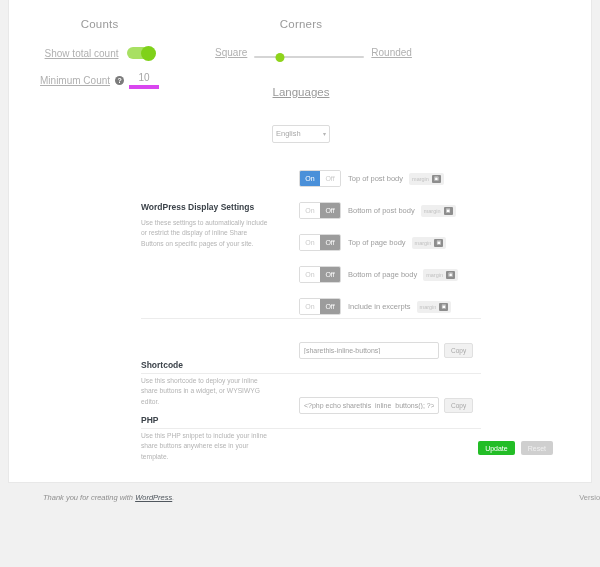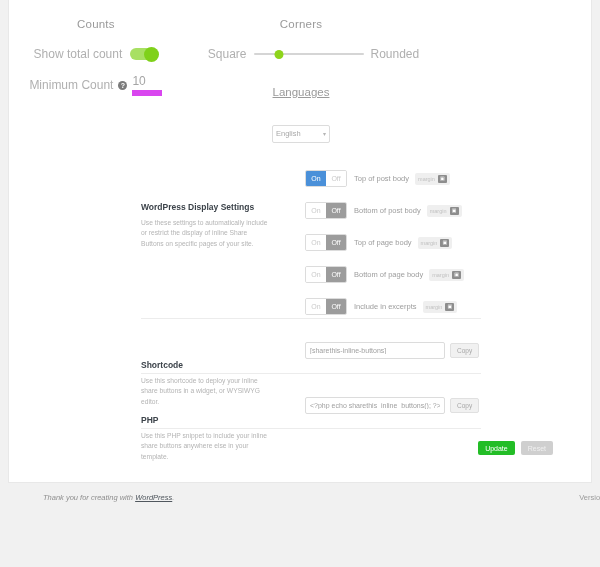--- a/index.html
+++ b/index.html
@@ -41,23 +41,24 @@
     letter-spacing: .2px;
     margin-bottom: 17px;
   }
   .col-body {
     display: flex;
     align-items: center;
     justify-content: center;
     gap: 8px;
   }
   .ctl-label {
-    font-size: 12px;
+    font-size: 10px;
     color: #b0b0b0;
     white-space: nowrap;
+    text-decoration: underline;
   }
 
   
   .switch {
     position: relative;
     width: 28px; height: 12px;
     border-radius: 7px;
     background: #a8e063;
     flex: none;
     cursor: pointer;
@@ -82,34 +83,34 @@
     line-height: 1;
     font-weight: bold;
     cursor: pointer;
     vertical-align: middle;
   }
 
   
   .num-input {
     width: 30px;
     border: none;
-    border-bottom: 6px solid #d946ef;
+    border-bottom: 4px solid #d946ef;
     background: transparent;
-    font-size: 12px;
+    font-size: 10px;
     color: #a5a5a5;
     font-family: "Liberation Sans", sans-serif;
     padding: 0 0 2px 0;
-    text-align: left;
+    text-align: center;
     outline: none;
   }
 
   
   .slider-wrap {
     display: flex;
-    align-items: center;
+    align-items: flex-end;
     gap: 7px;
     margin-left: 25px;
   }
   .slider-track {
     position: relative;
     width: 110px; height: 2px;
     background: #d5d5d5;
     border-radius: 1px;
     cursor: pointer;
   }
@@ -168,21 +169,21 @@
     margin-top: 32px;
   }
   .sec-desc {
     font-size: 6.7px;
     color: #b4b4b4;
     line-height: 1.55;
     width: 130px;
   }
 
   .sec-left { position: absolute; left: 0; top: 0; width: 150px; }
-  .sec-right { position: absolute; left: 164px; top: 0; }
+  .sec-right { position: absolute; left: 158px; top: 0; }
 
   
   .onoff-row {
     display: flex;
     align-items: center;
     margin-bottom: 15px;
     height: 17px;
   }
   .onoff {
     display: flex;

